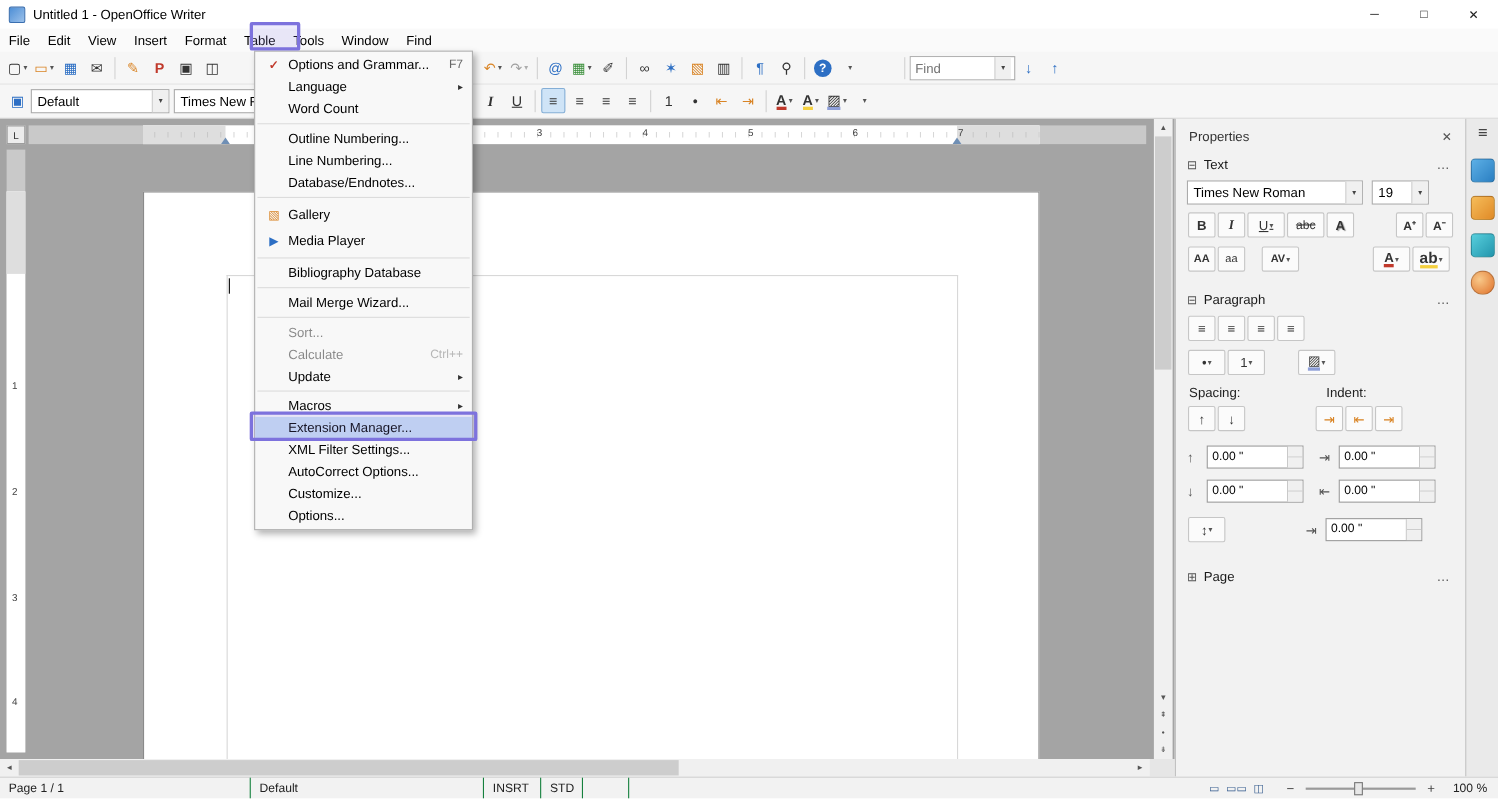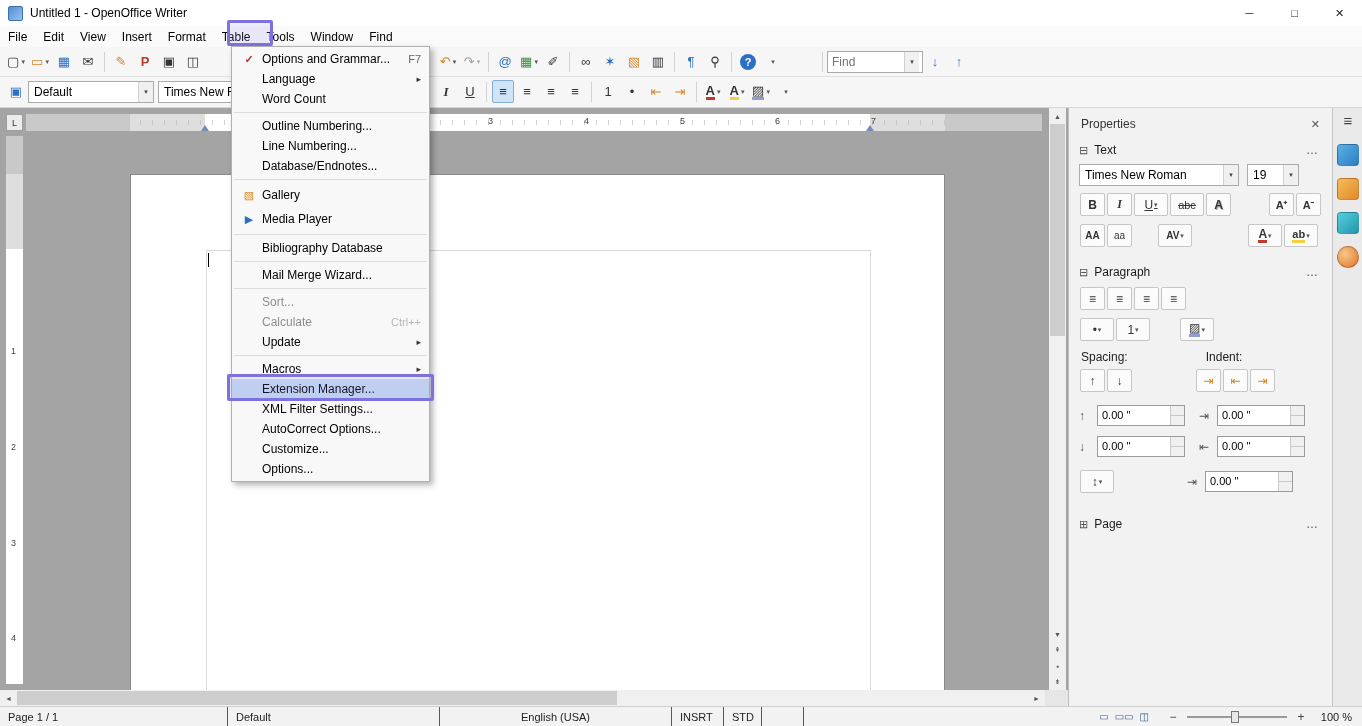--- a/index.html
+++ b/index.html
@@ -533,31 +533,31 @@
       <span class="supsub">A⁻</span>
     </div>
   </div>
   <div class="sp-row">
     <div class="sbtn2">
       <span style="font-size:10px;font-weight:bold;">AA</span>
     </div>
     <div class="sbtn2">
       <span style="font-size:10px;">aa</span>
     </div>
-    <div class="sbtn2 wide" style="margin-left:25px;text-align:right;">
+    <div class="sbtn2 wide" style="margin-left:14px;text-align:right;">
       <span style="font-size:10px;font-weight:bold;">AV</span>
       <span class="dd">▾</span>
     </div>
     <div class="spacer"></div>
     <div class="sbtn2 wide">
       <span class="fontcolor-a">A</span>
       <span class="dd">▾</span>
     </div>
     <div class="sbtn2 wide" style="margin-right:4px;">
-      <span class="highlight-a" style="font-size:11px;">ab</span>
+      <span class="highlight-a" style="font-size:14px;">ab</span>
       <span class="dd">▾</span>
     </div>
   </div>
 
   <div class="sec-h" style="margin-top:8px;">
     <span class="colg">⊟</span>
     <span class="sl">Paragraph</span>
     <span class="more">…</span>
   </div>
   <div class="sp-row">
@@ -674,21 +674,20 @@
   <div class="hamb">≡</div>
   <div class="deck deck-props"></div>
   <div class="deck deck-styles"></div>
   <div class="deck deck-gallery"></div>
   <div class="deck deck-nav"></div>
 </div>
 
 <div class="abs statusbar">
   <div class="seg" style="width:228px;">Page 1 / 1</div>
   <div class="seg" style="width:212px;">Default</div>
-  <div class="seg" style="width:232px; justify-content:center;">English (USA)</div>
   <div class="seg" style="width:52px;">INSRT</div>
   <div class="seg" style="width:38px;">STD</div>
   <div class="seg" style="width:42px;"></div>
   <div class="sb-right">
     <span class="view-ico">▭</span>
     <span class="view-ico">▭▭</span>
     <span class="view-ico">◫</span>
     <span class="zbtn" style="margin-left:14px;">−</span>
     <div class="ztrack">
       <div class="znotch"></div>

